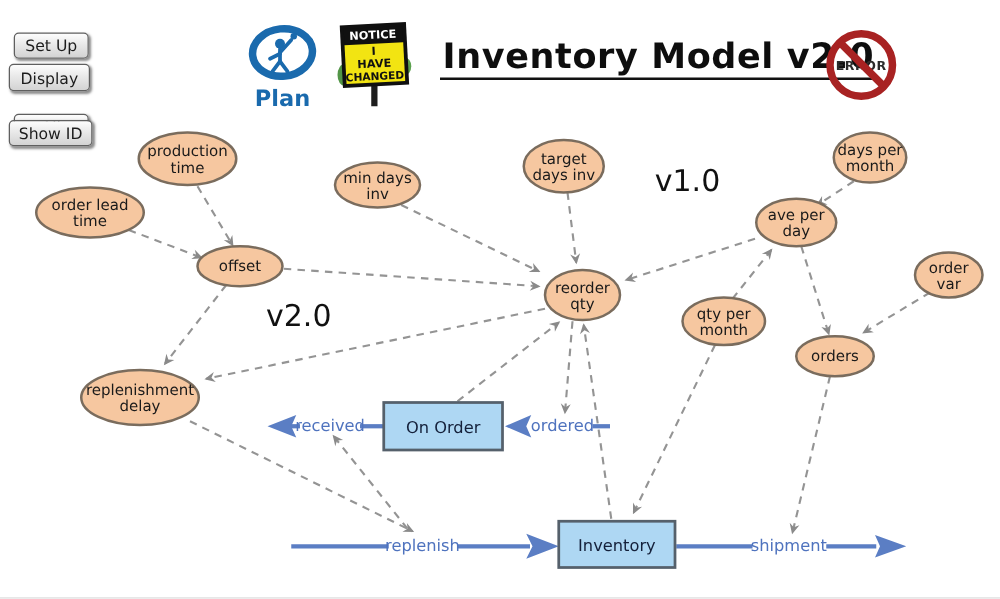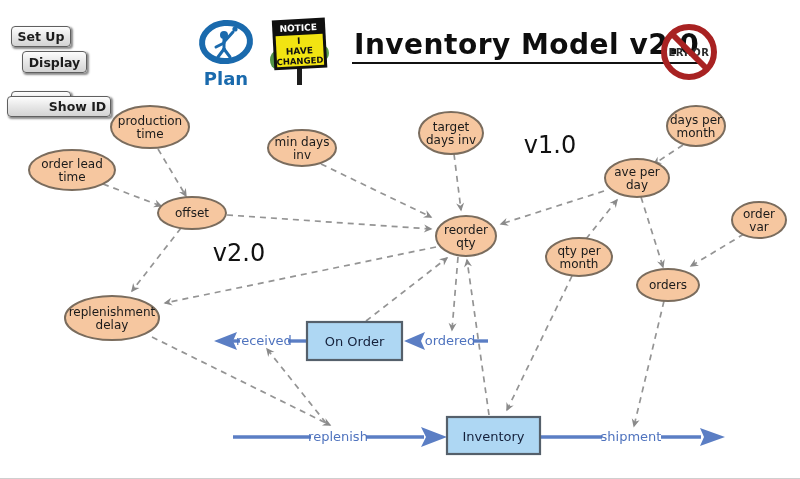--- a/index.html
+++ b/index.html
@@ -3,21 +3,21 @@
 <meta charset="utf-8">
 <style>
   html,body{margin:0;padding:0;background:#fff;}
   .canvas{position:relative;width:800px;height:479px;background:#ffffff;overflow:hidden;
           font-family:"DejaVu Sans",sans-serif;}
   
   .tbtn{position:absolute;display:flex;align-items:center;justify-content:center;
         font-size:12.5px;color:#1c1c1c;
         background:linear-gradient(180deg,#fdfdfd 0%,#e9e9e9 45%,#d3d3d3 100%);
         border:1px solid #5f5f5f;border-radius:4px;
-        box-shadow:1.5px 1.5px 2px rgba(0,0,0,.45);cursor:default;font-weight:bold;}
+        box-shadow:1.5px 1.5px 2px rgba(0,0,0,.45);cursor:default;}
   
   .title{position:absolute;left:352px;top:28px;font-size:28px;font-weight:600;
          color:#0e0e0e;letter-spacing:.5px;border-bottom:2.5px solid #111;
          padding:0 4px 1px 2px;white-space:nowrap;}
   .abs{position:absolute;}
   
   .link{stroke:#949494;stroke-width:1.7;stroke-dasharray:6 5;fill:none;}
   .flowline{stroke:#5b7ec4;stroke-width:3.4;fill:none;}
   .flowhead{fill:#5b7ec4;stroke:none;}
   .flowlabel{fill:#4f73be;font-size:13px;font-family:"DejaVu Sans",sans-serif;}
@@ -27,23 +27,23 @@
   .stock-text{fill:#14203a;font-size:13px;font-family:"DejaVu Sans",sans-serif;}
   .annot{fill:#111;font-size:24px;font-family:"DejaVu Sans",sans-serif;}
   .bottom-edge{position:absolute;left:0;bottom:0;width:100%;height:1px;background:#cfcfcf;}
 </style>
 </head>
 <body>
 
 <div class="canvas">
 
   <div class="tbtn" style="left: 11px; top: 26px; width: 58px; height: 19px;">Set Up</div>
-  <div class="tbtn" style="left: 22px; top: 51px; width: 63px; height: 20px;">Display</div>
+  <div class="tbtn" style="left: 7px; top: 51px; width: 63px; height: 20px;">Display</div>
   <div class="tbtn" style="left: 11px; top: 91px; width: 58px; height: 19px;">All</div>
-  <div class="tbtn" style="left: 7px; top: 96px; width: 65px; height: 19px; padding-left: 37px;">Show ID</div>
+  <div class="tbtn" style="left: 7px; top: 96px; width: 65px; height: 19px;">Show ID</div>
 
   <svg class="abs" style="left:198px;top:16px;" width="58" height="74" viewBox="0 0 58 74">
     <g transform="rotate(-6 28 26)">
       <ellipse cx="28" cy="26" rx="24" ry="19" fill="none" stroke="#1a6aad" stroke-width="6"></ellipse>
     </g>
     <g stroke="#1a6aad" stroke-width="3" stroke-linecap="round" fill="#1a6aad">
       <circle cx="26" cy="19" r="4" stroke="none"></circle>
       <line x1="26" y1="23" x2="26" y2="33"></line>
       <line x1="26" y1="26" x2="35" y2="16"></line>
       <line x1="26" y1="27" x2="18" y2="31"></line>

